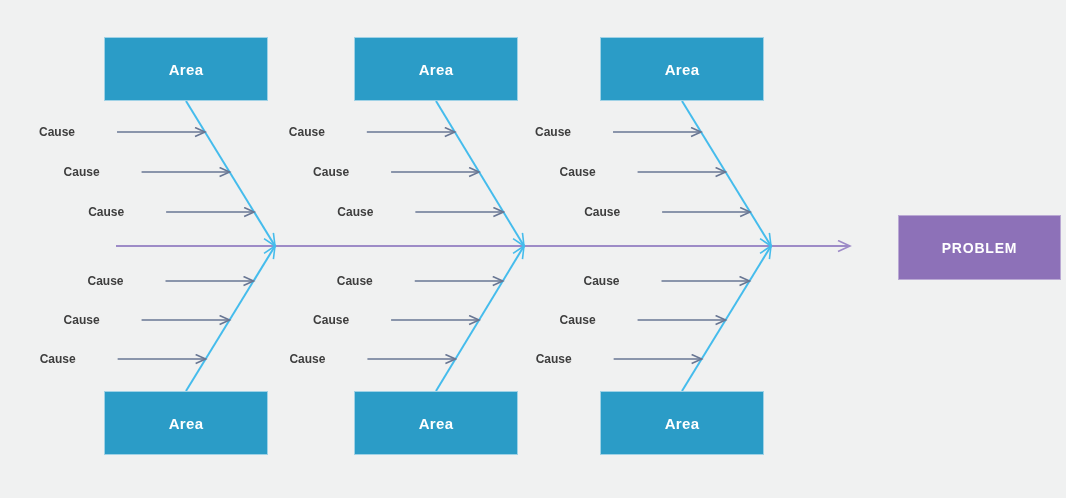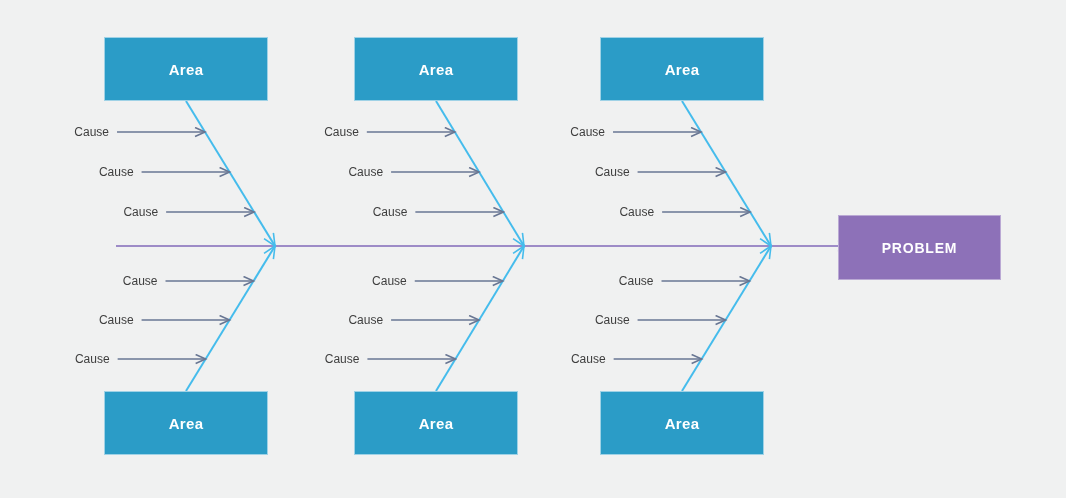--- a/index.html
+++ b/index.html
@@ -28,28 +28,28 @@
     justify-content: center;
     font-weight: bold;
     font-size: 15px;
     letter-spacing: 0.3px;
     box-sizing: border-box;
     border: 1px solid rgba(255,255,255,0.55);
   }
   .cause-label {
     position: absolute;
     font-size: 12px;
-    text-align: right;
     width: 70px;
     line-height: 14px;
     white-space: nowrap;
+    font-weight: bold;
   }
   .problem-node {
     position: absolute;
-    left: 838px;
+    left: 898px;
     top: 215px;
     width: 163px;
     height: 65px;
     display: flex;
     align-items: center;
     justify-content: center;
     font-weight: bold;
     font-size: 14px;
     letter-spacing: 0.8px;
     box-sizing: border-box;

